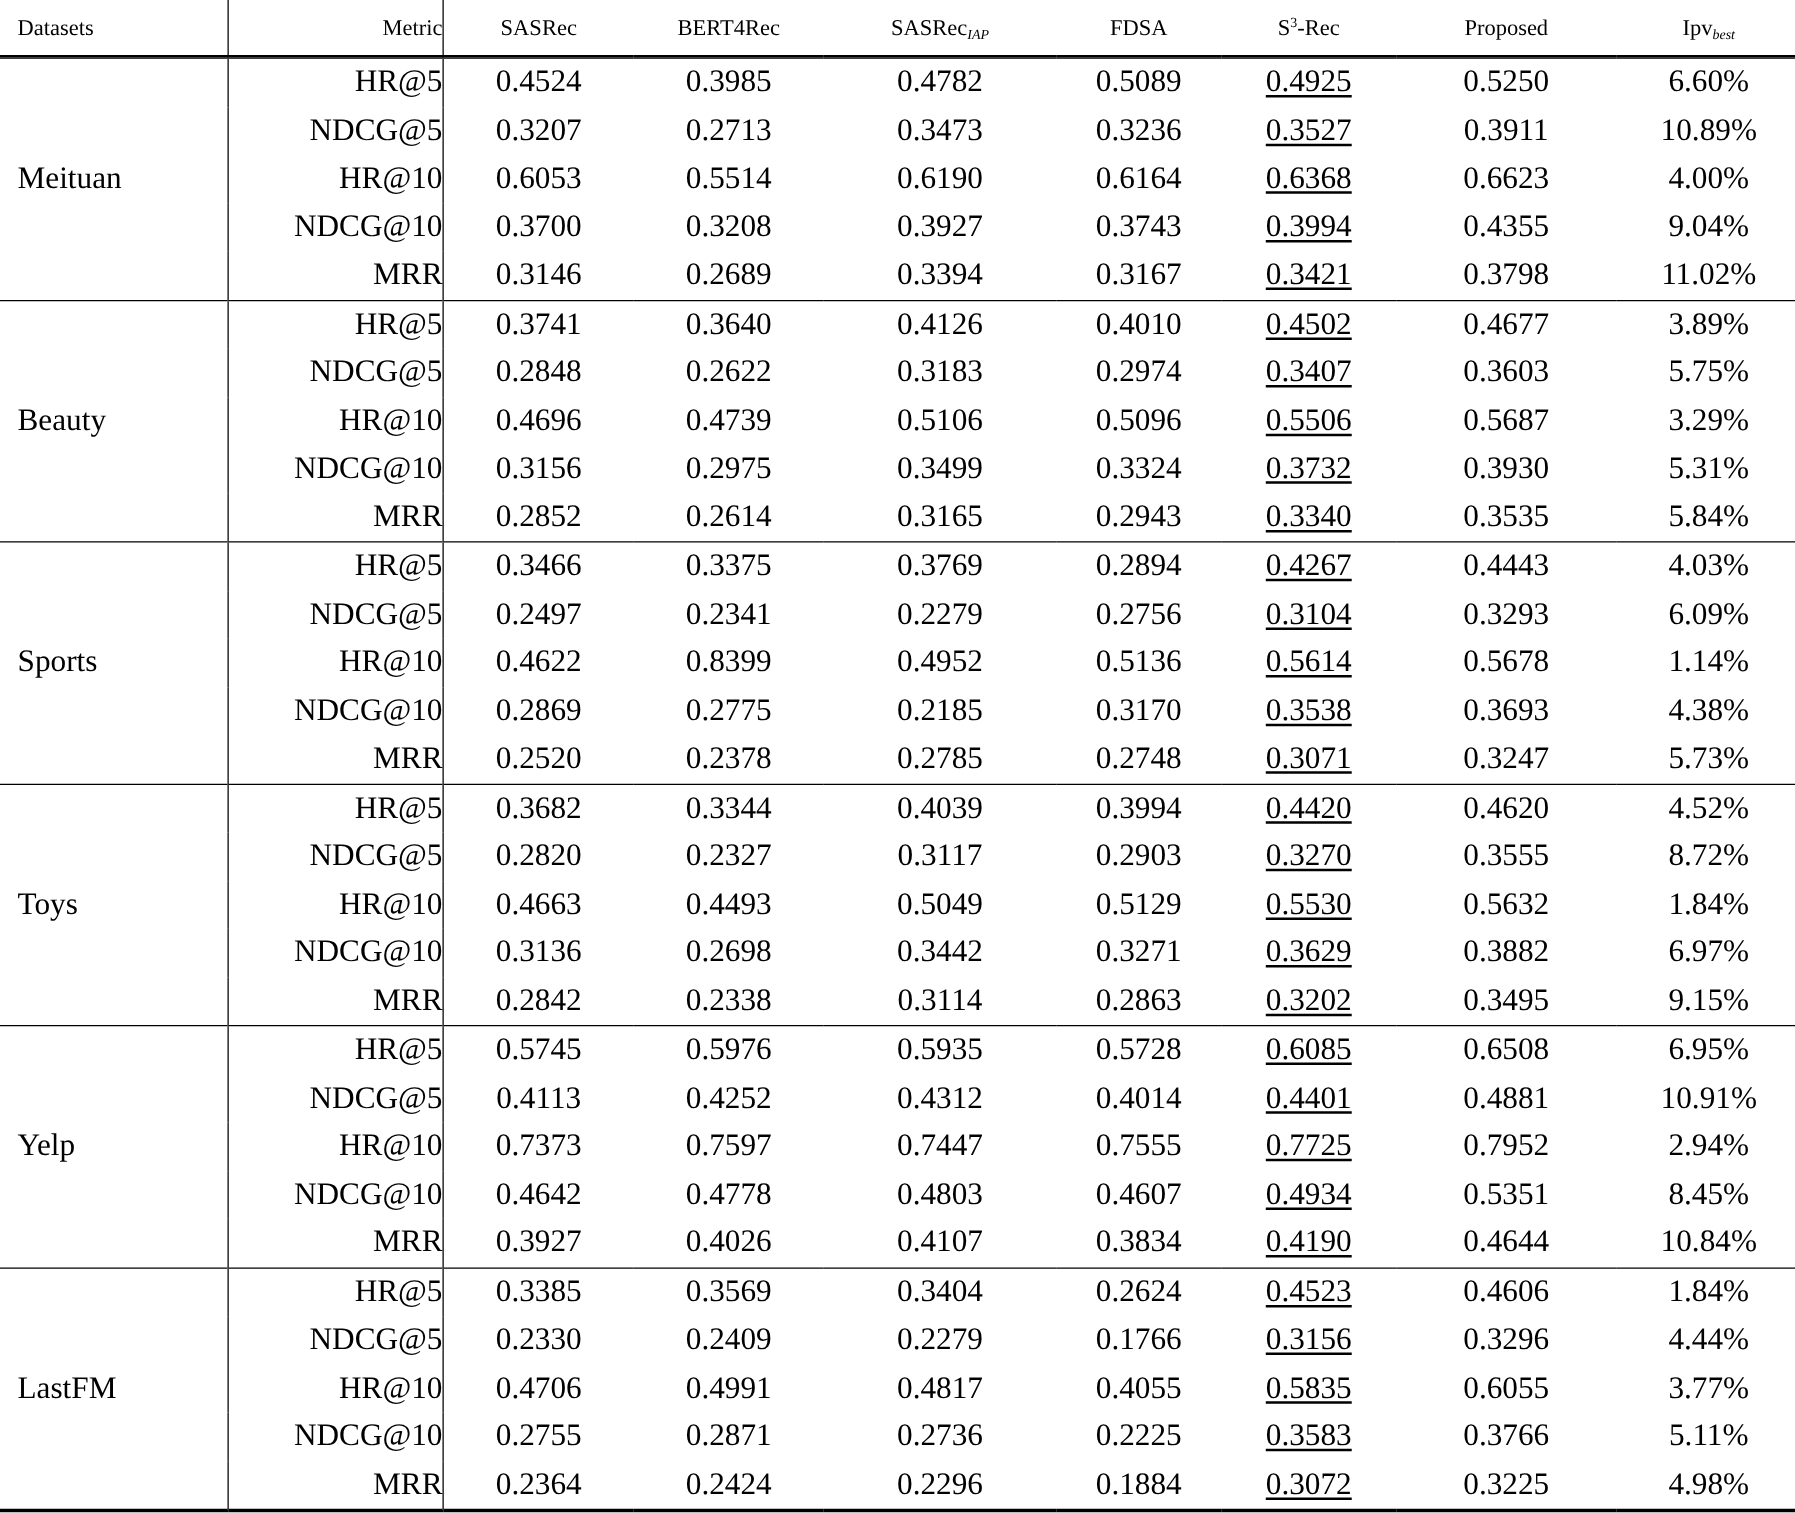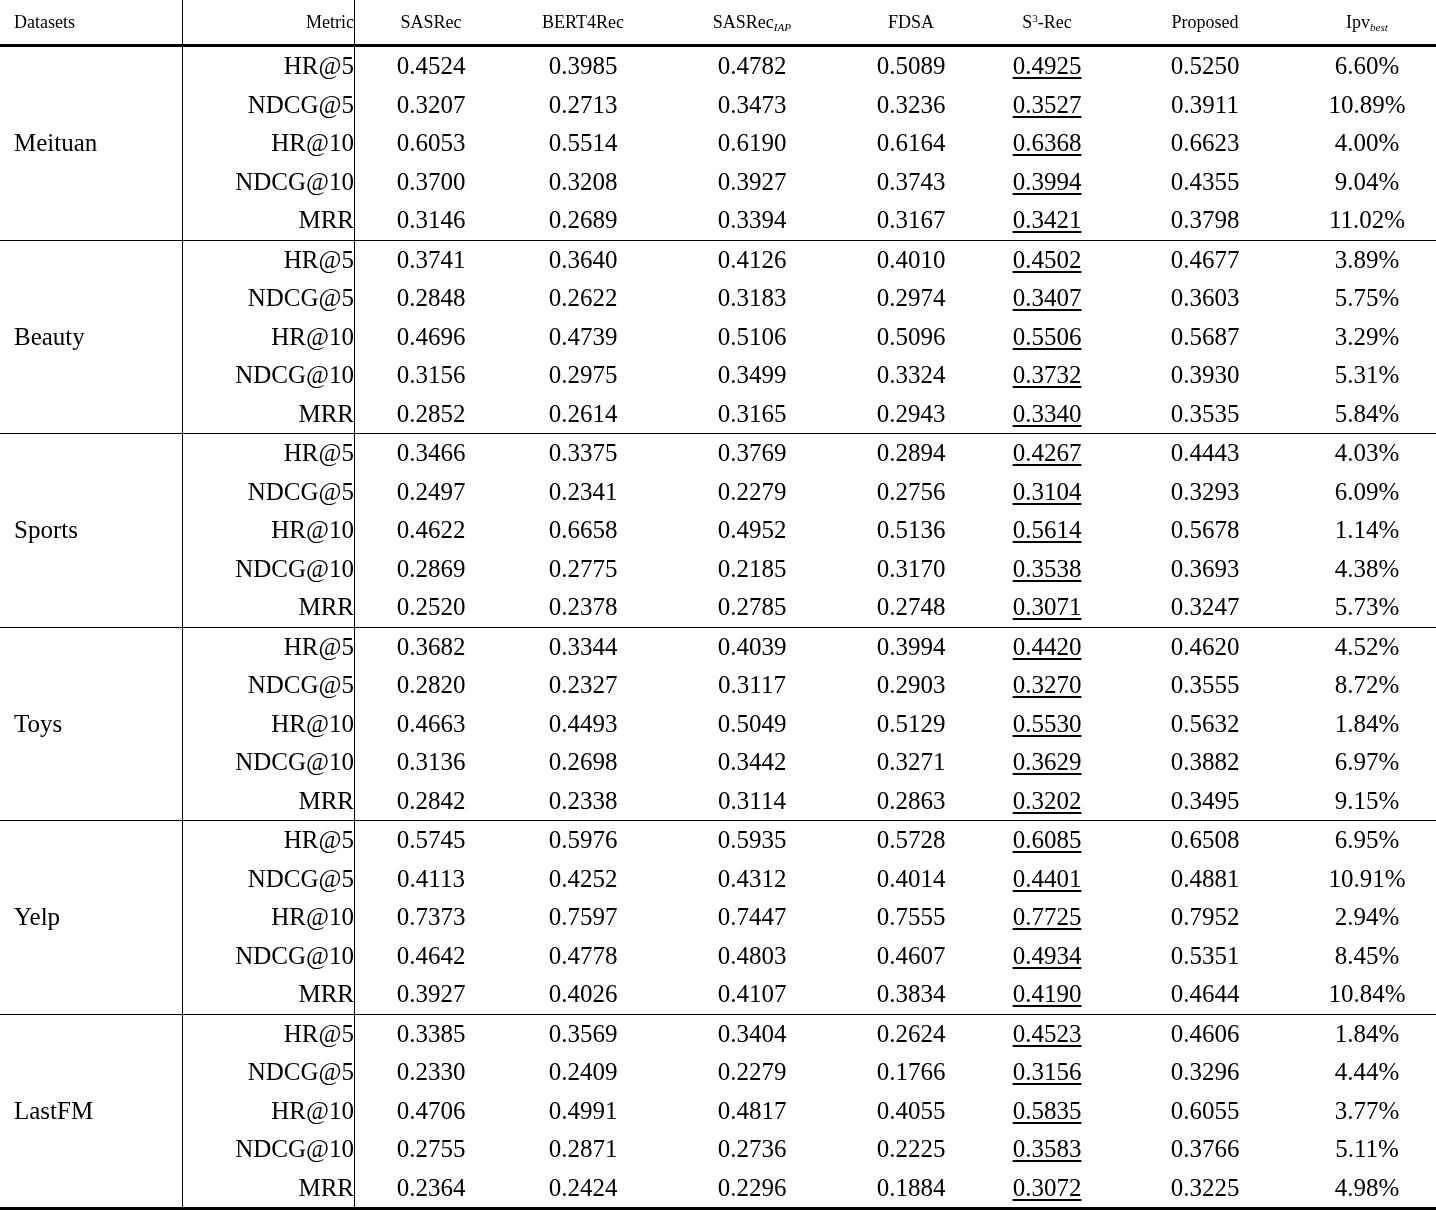--- a/index.html
+++ b/index.html
@@ -243,21 +243,21 @@
           <td class="col-num">0.2341</td>
           <td class="col-sasrec-iap">0.2279</td>
           <td class="col-fdsa">0.2756</td>
           <td class="col-s3 second">0.3104</td>
           <td class="col-prop best">0.3293</td>
           <td class="col-ipv">6.09%</td>
         </tr>
         <tr>
           <td class="col-metric">HR@10</td>
           <td class="col-num">0.4622</td>
-          <td class="col-num">0.6658</td>
+          <td class="col-num">0.8399</td>
           <td class="col-sasrec-iap">0.4952</td>
           <td class="col-fdsa">0.5136</td>
           <td class="col-s3 second">0.5614</td>
           <td class="col-prop best">0.5678</td>
           <td class="col-ipv">1.14%</td>
         </tr>
         <tr>
           <td class="col-metric">NDCG@10</td>
           <td class="col-num">0.2869</td>
           <td class="col-num">0.2775</td>

